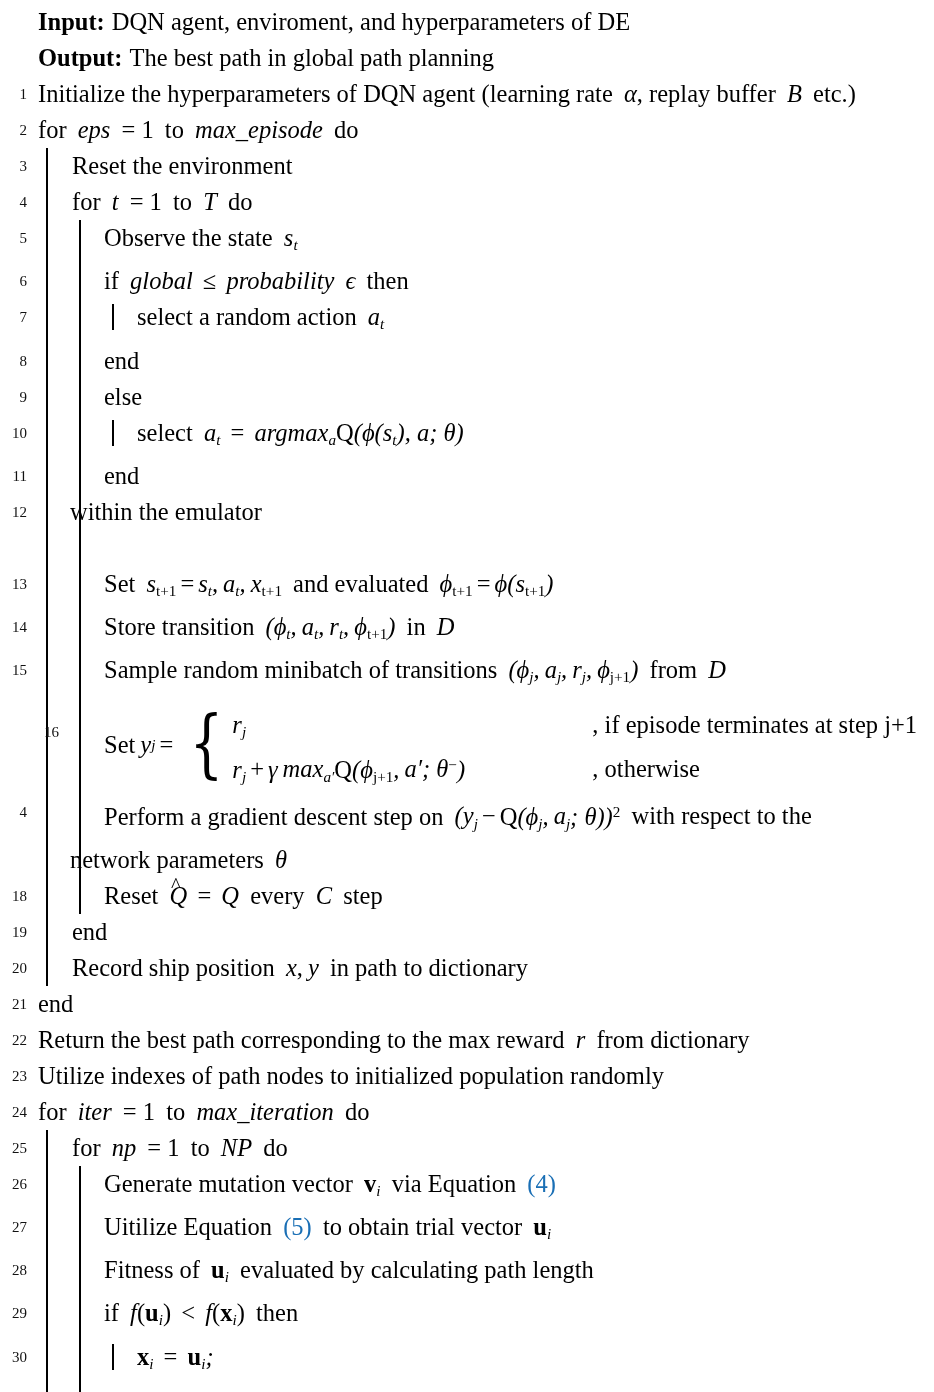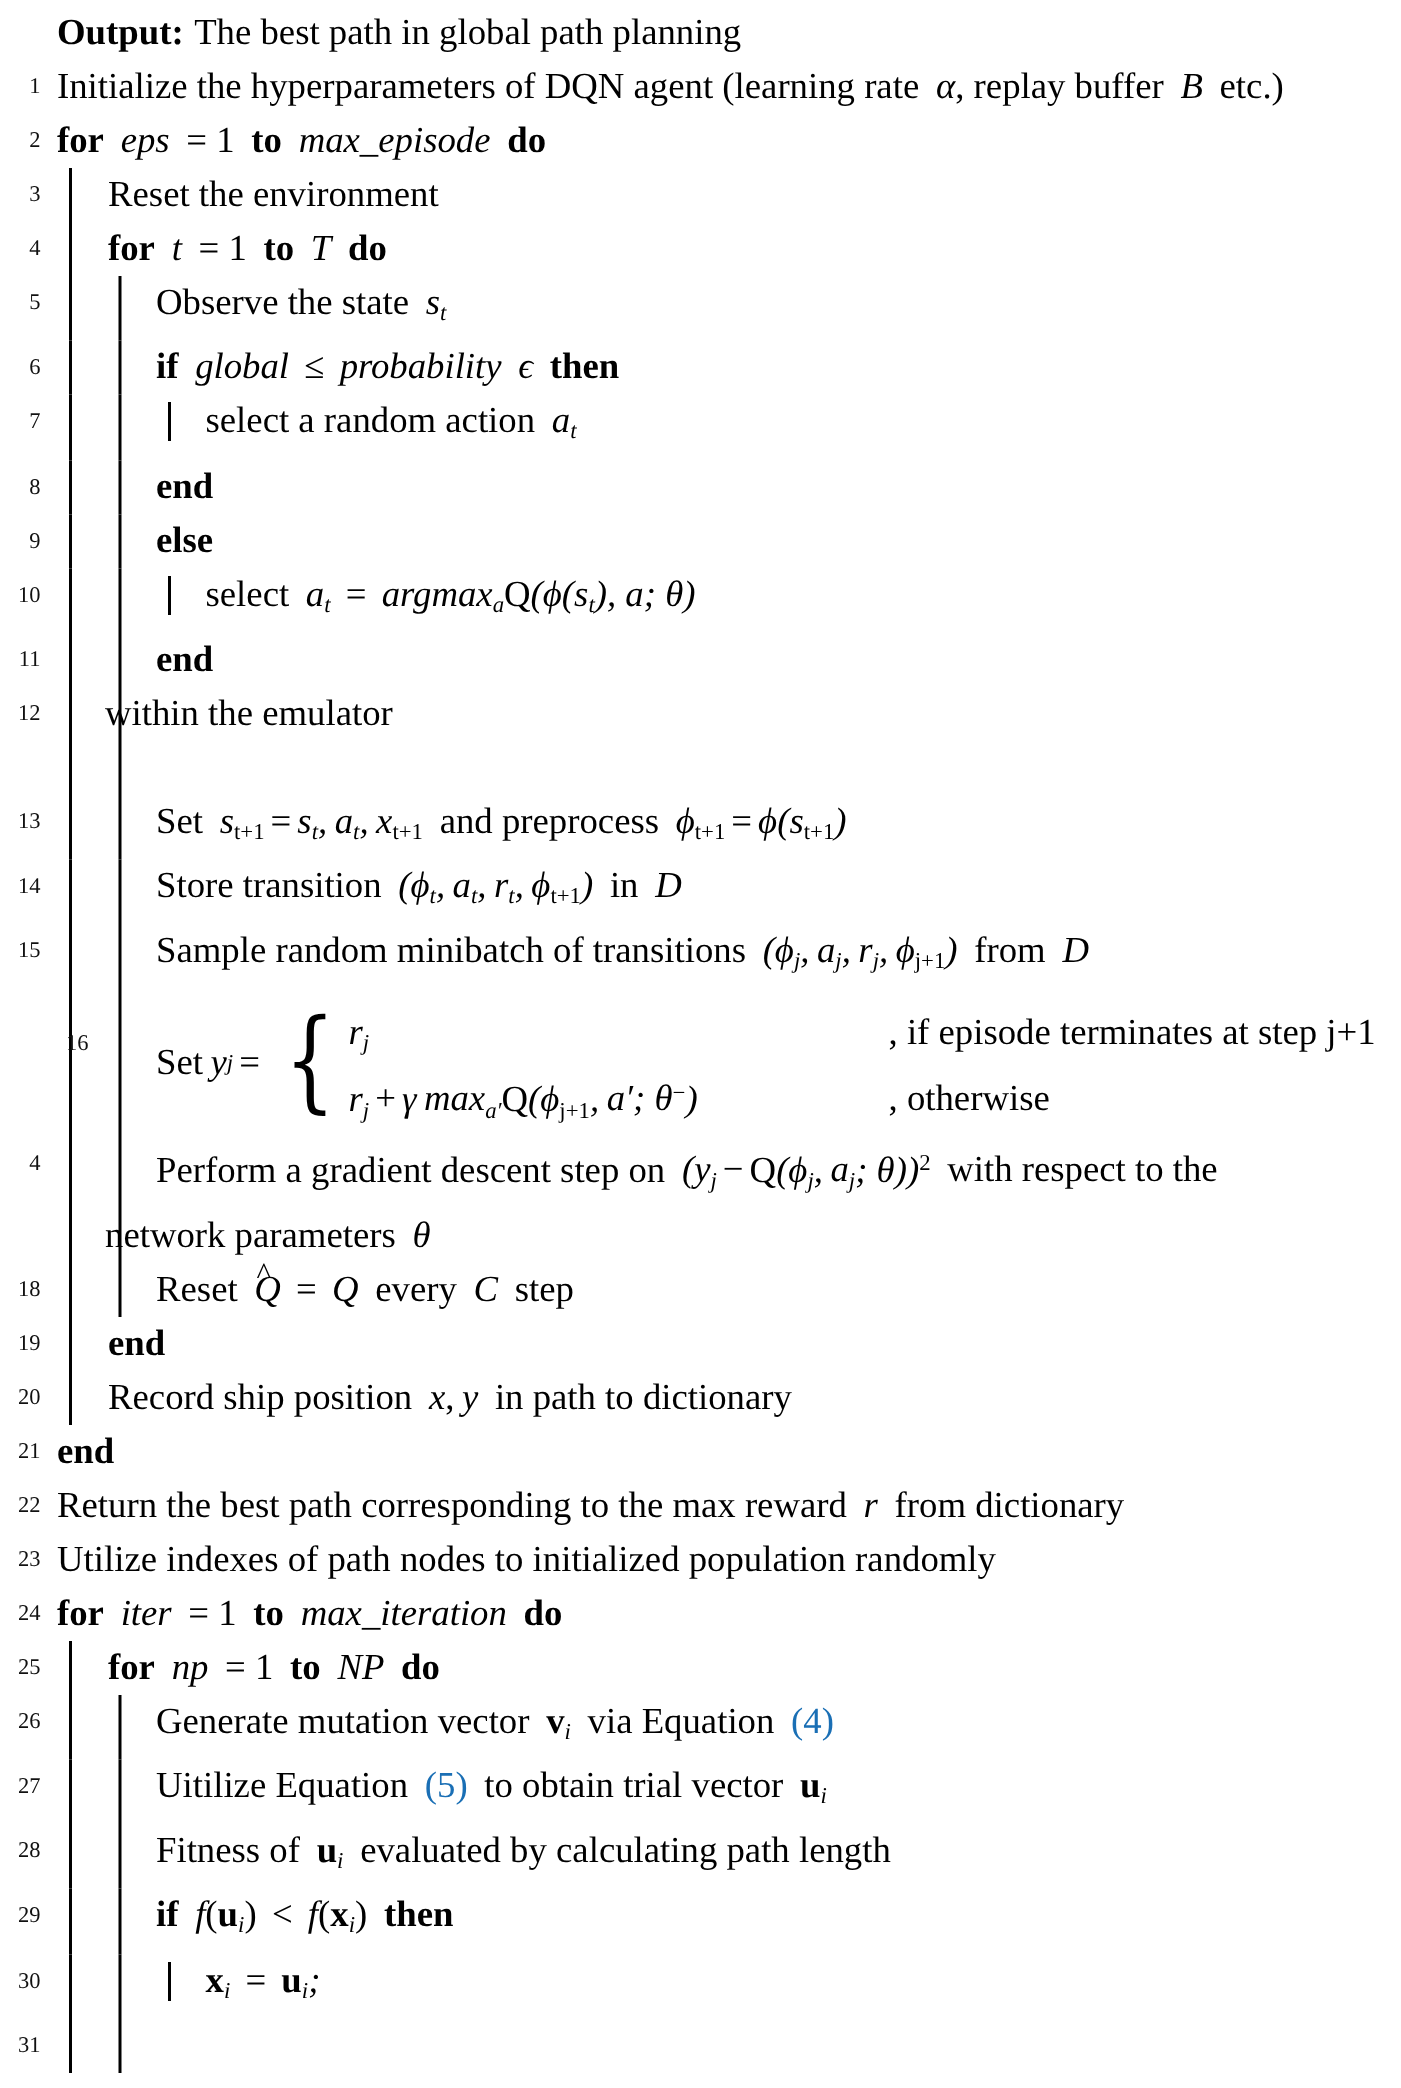--- a/index.html
+++ b/index.html
@@ -88,21 +88,21 @@
   .body {
     display: block;
     white-space: nowrap;
   }
   .ind0 { padding-left: 38px; }
   .ind1 { padding-left: 72px; }
   .ind2 { padding-left: 104px; }
   .ind3 { padding-left: 137px; }
   .cont2 { padding-left: 70px; }
 
-  b.kw { font-weight: bold; }
+  b.kw { font-weight: normal; }
   .mi  { font-style: italic; }
   .mb  { font-weight: bold; }
   .eqref { color: #1a6fb5; }
 
   
   sub { font-size: 0.62em; vertical-align: -0.28em; font-style: italic; }
   sup { font-size: 0.62em; vertical-align: 0.52em; }
   sub.rm { font-style: normal; }
 
   
@@ -144,20 +144,24 @@
     transform: translateX(-50%);
     font-size: 0.85em;
   }
 </style>
 </head>
 <body>
 
 <div class="algorithm">
 
   <div class="hdr-row">
+    <span class="hdr-kw">Input:</span>
+    <span class="hdr-txt">DQN agent, enviroment, and hyperparameters of DE</span>
+  </div>
+  <div class="hdr-row">
     <span class="hdr-kw">Output:</span>
     <span class="hdr-txt">The best path in global path planning</span>
   </div>
 
   <div class="ln">
     <span class="num">1</span>
     <span class="body ind0">
       <span>Initialize the hyperparameters of DQN agent (learning rate</span>
       <span class="mi sp">α</span><span>, replay buffer</span>
       <span class="mi sp">B</span>
@@ -282,21 +286,21 @@
     </span>
   </div>
 
   <div class="ln">
     <span class="guide g1"></span>
     <span class="guide g2"></span>
     <span class="num">13</span>
     <span class="body ind2">
       <span>Set</span>
       <span class="mi sp">s</span><sub class="rm">t+1</sub><span class="op">=</span><span class="mi">s</span><sub>t</sub><span class="mi">,</span><span class="mi sp">a</span><sub>t</sub><span class="mi">,</span><span class="mi sp">x</span><sub class="rm">t+1</sub>
-      <span class="sp">and preprocess</span>
+      <span class="sp">and evaluated</span>
       <span class="mi sp">ϕ</span><sub class="rm">t+1</sub><span class="op">=</span><span class="mi">ϕ</span><span class="mi">(</span><span class="mi">s</span><sub class="rm">t+1</sub><span class="mi">)</span>
     </span>
   </div>
 
   <div class="ln">
     <span class="guide g1"></span>
     <span class="guide g2"></span>
     <span class="num">14</span>
     <span class="body ind2">
       <span>Store transition</span>

